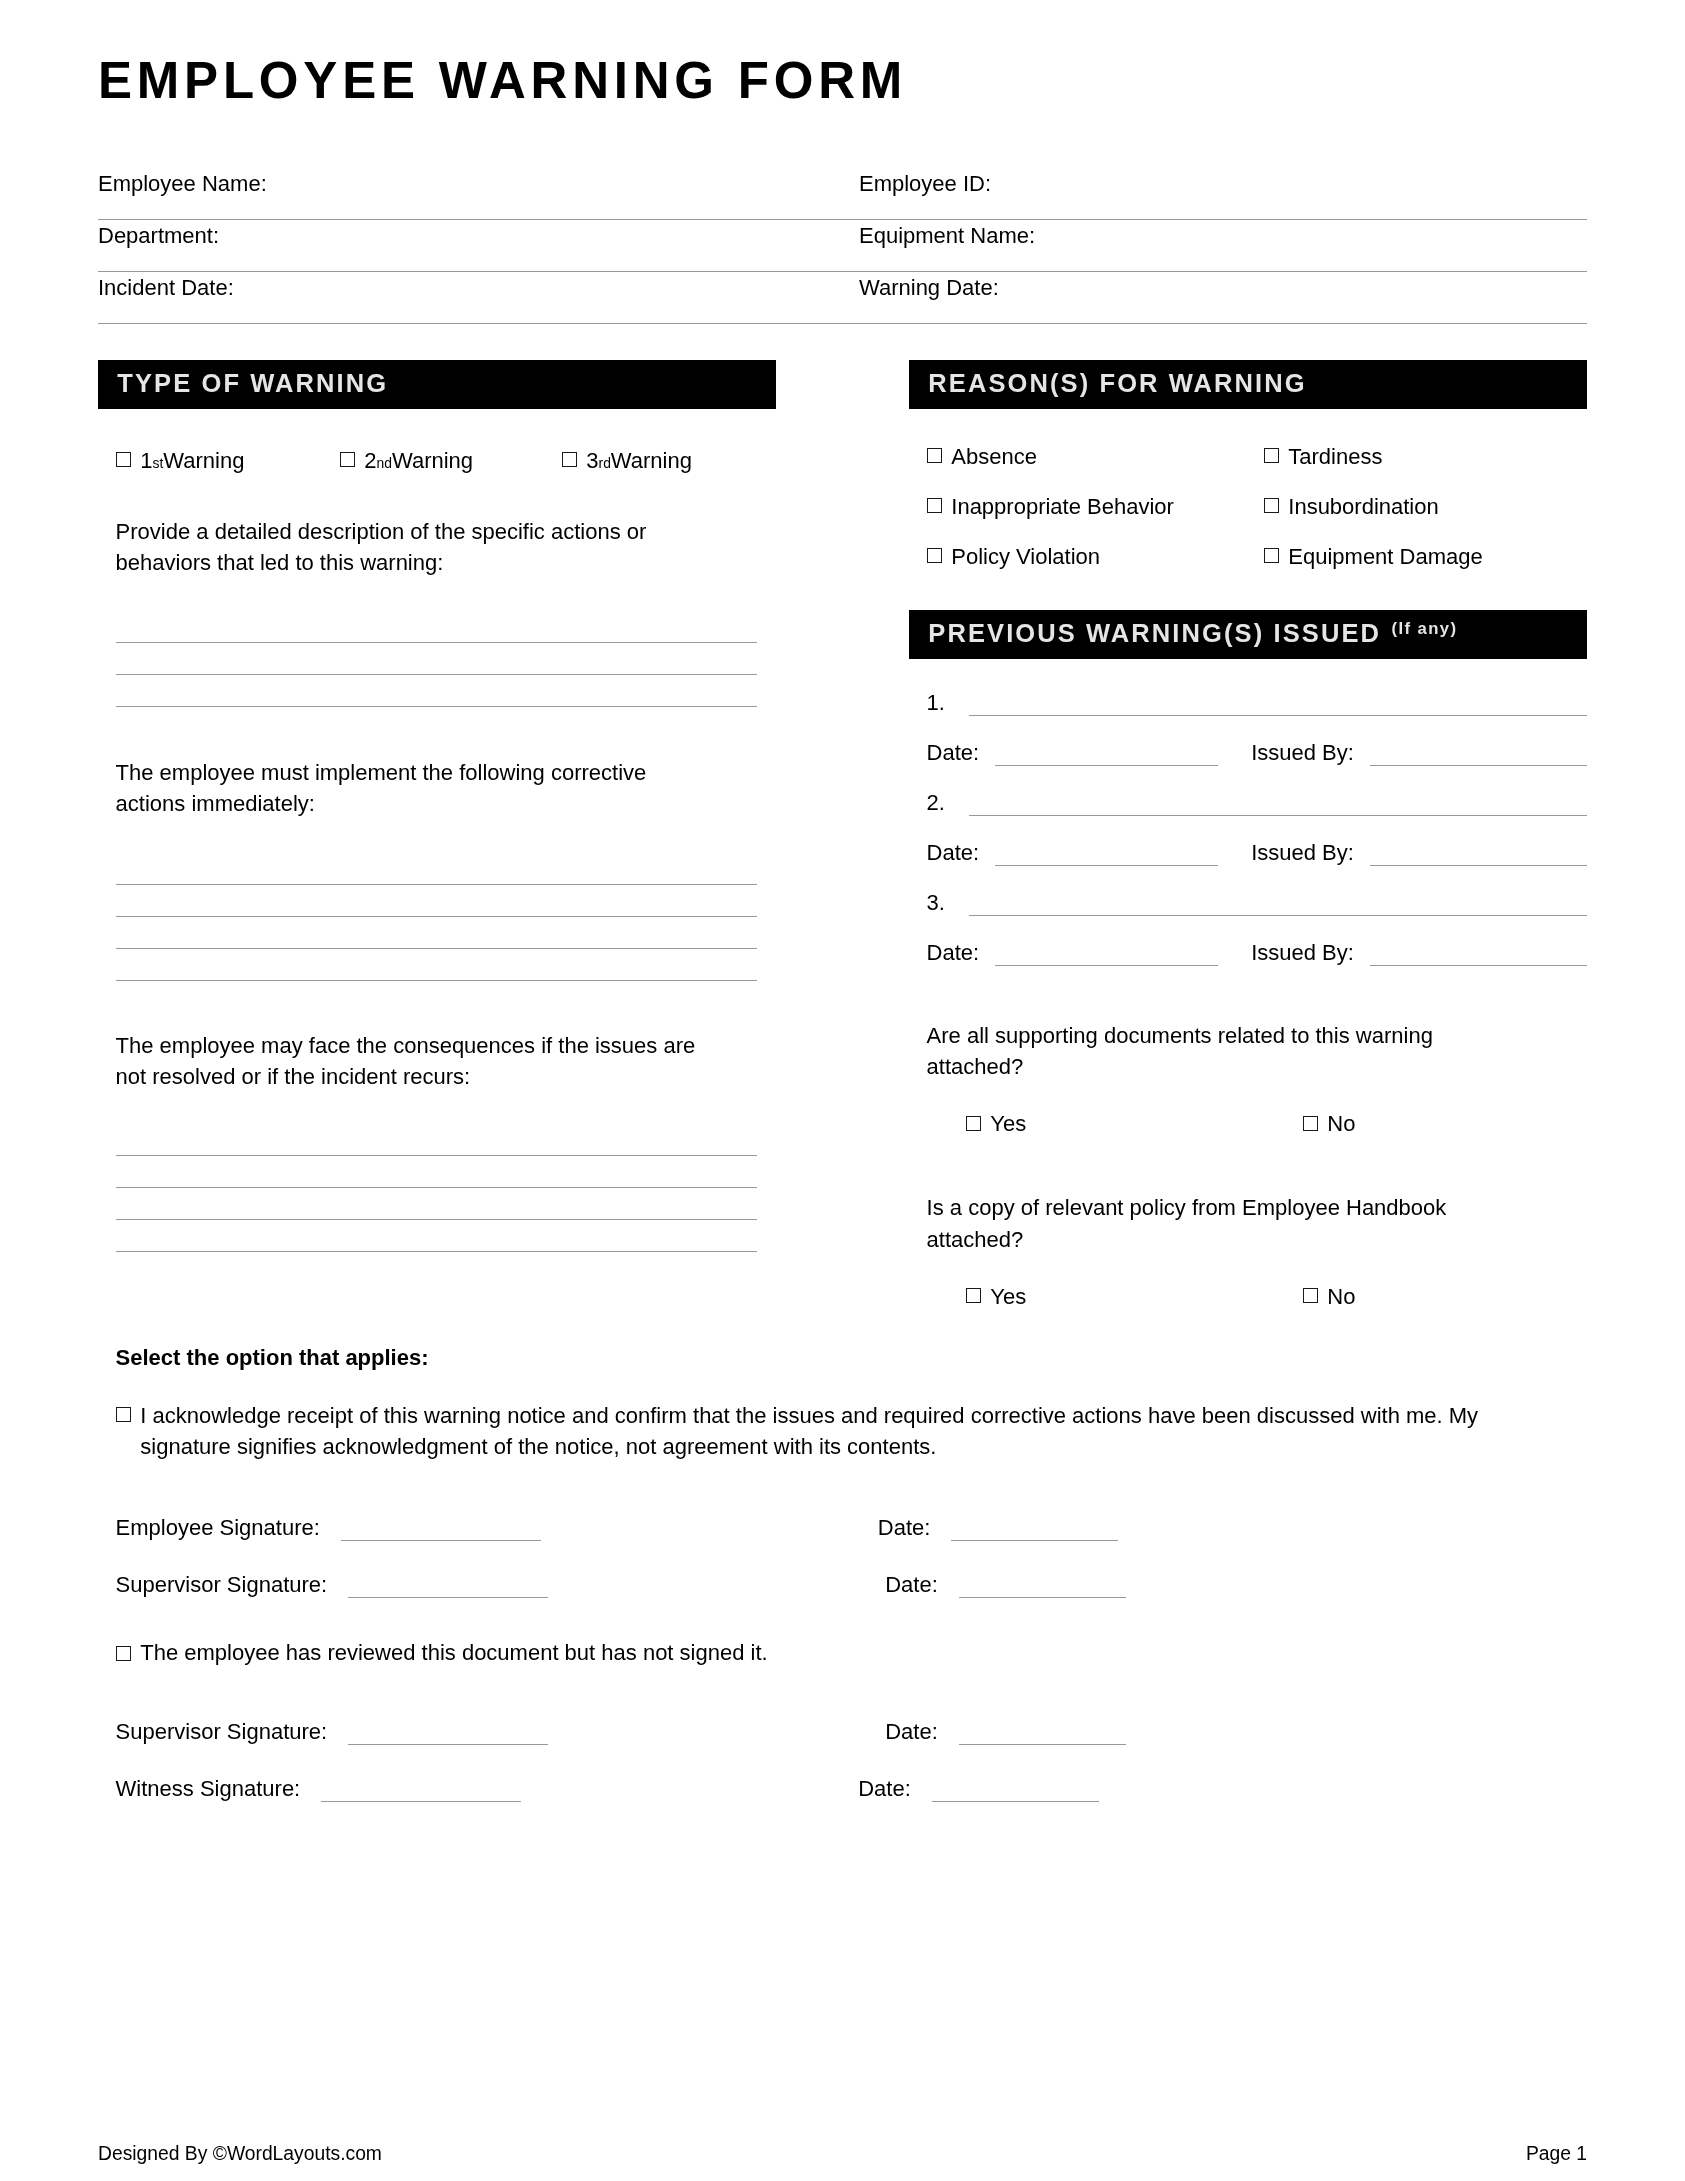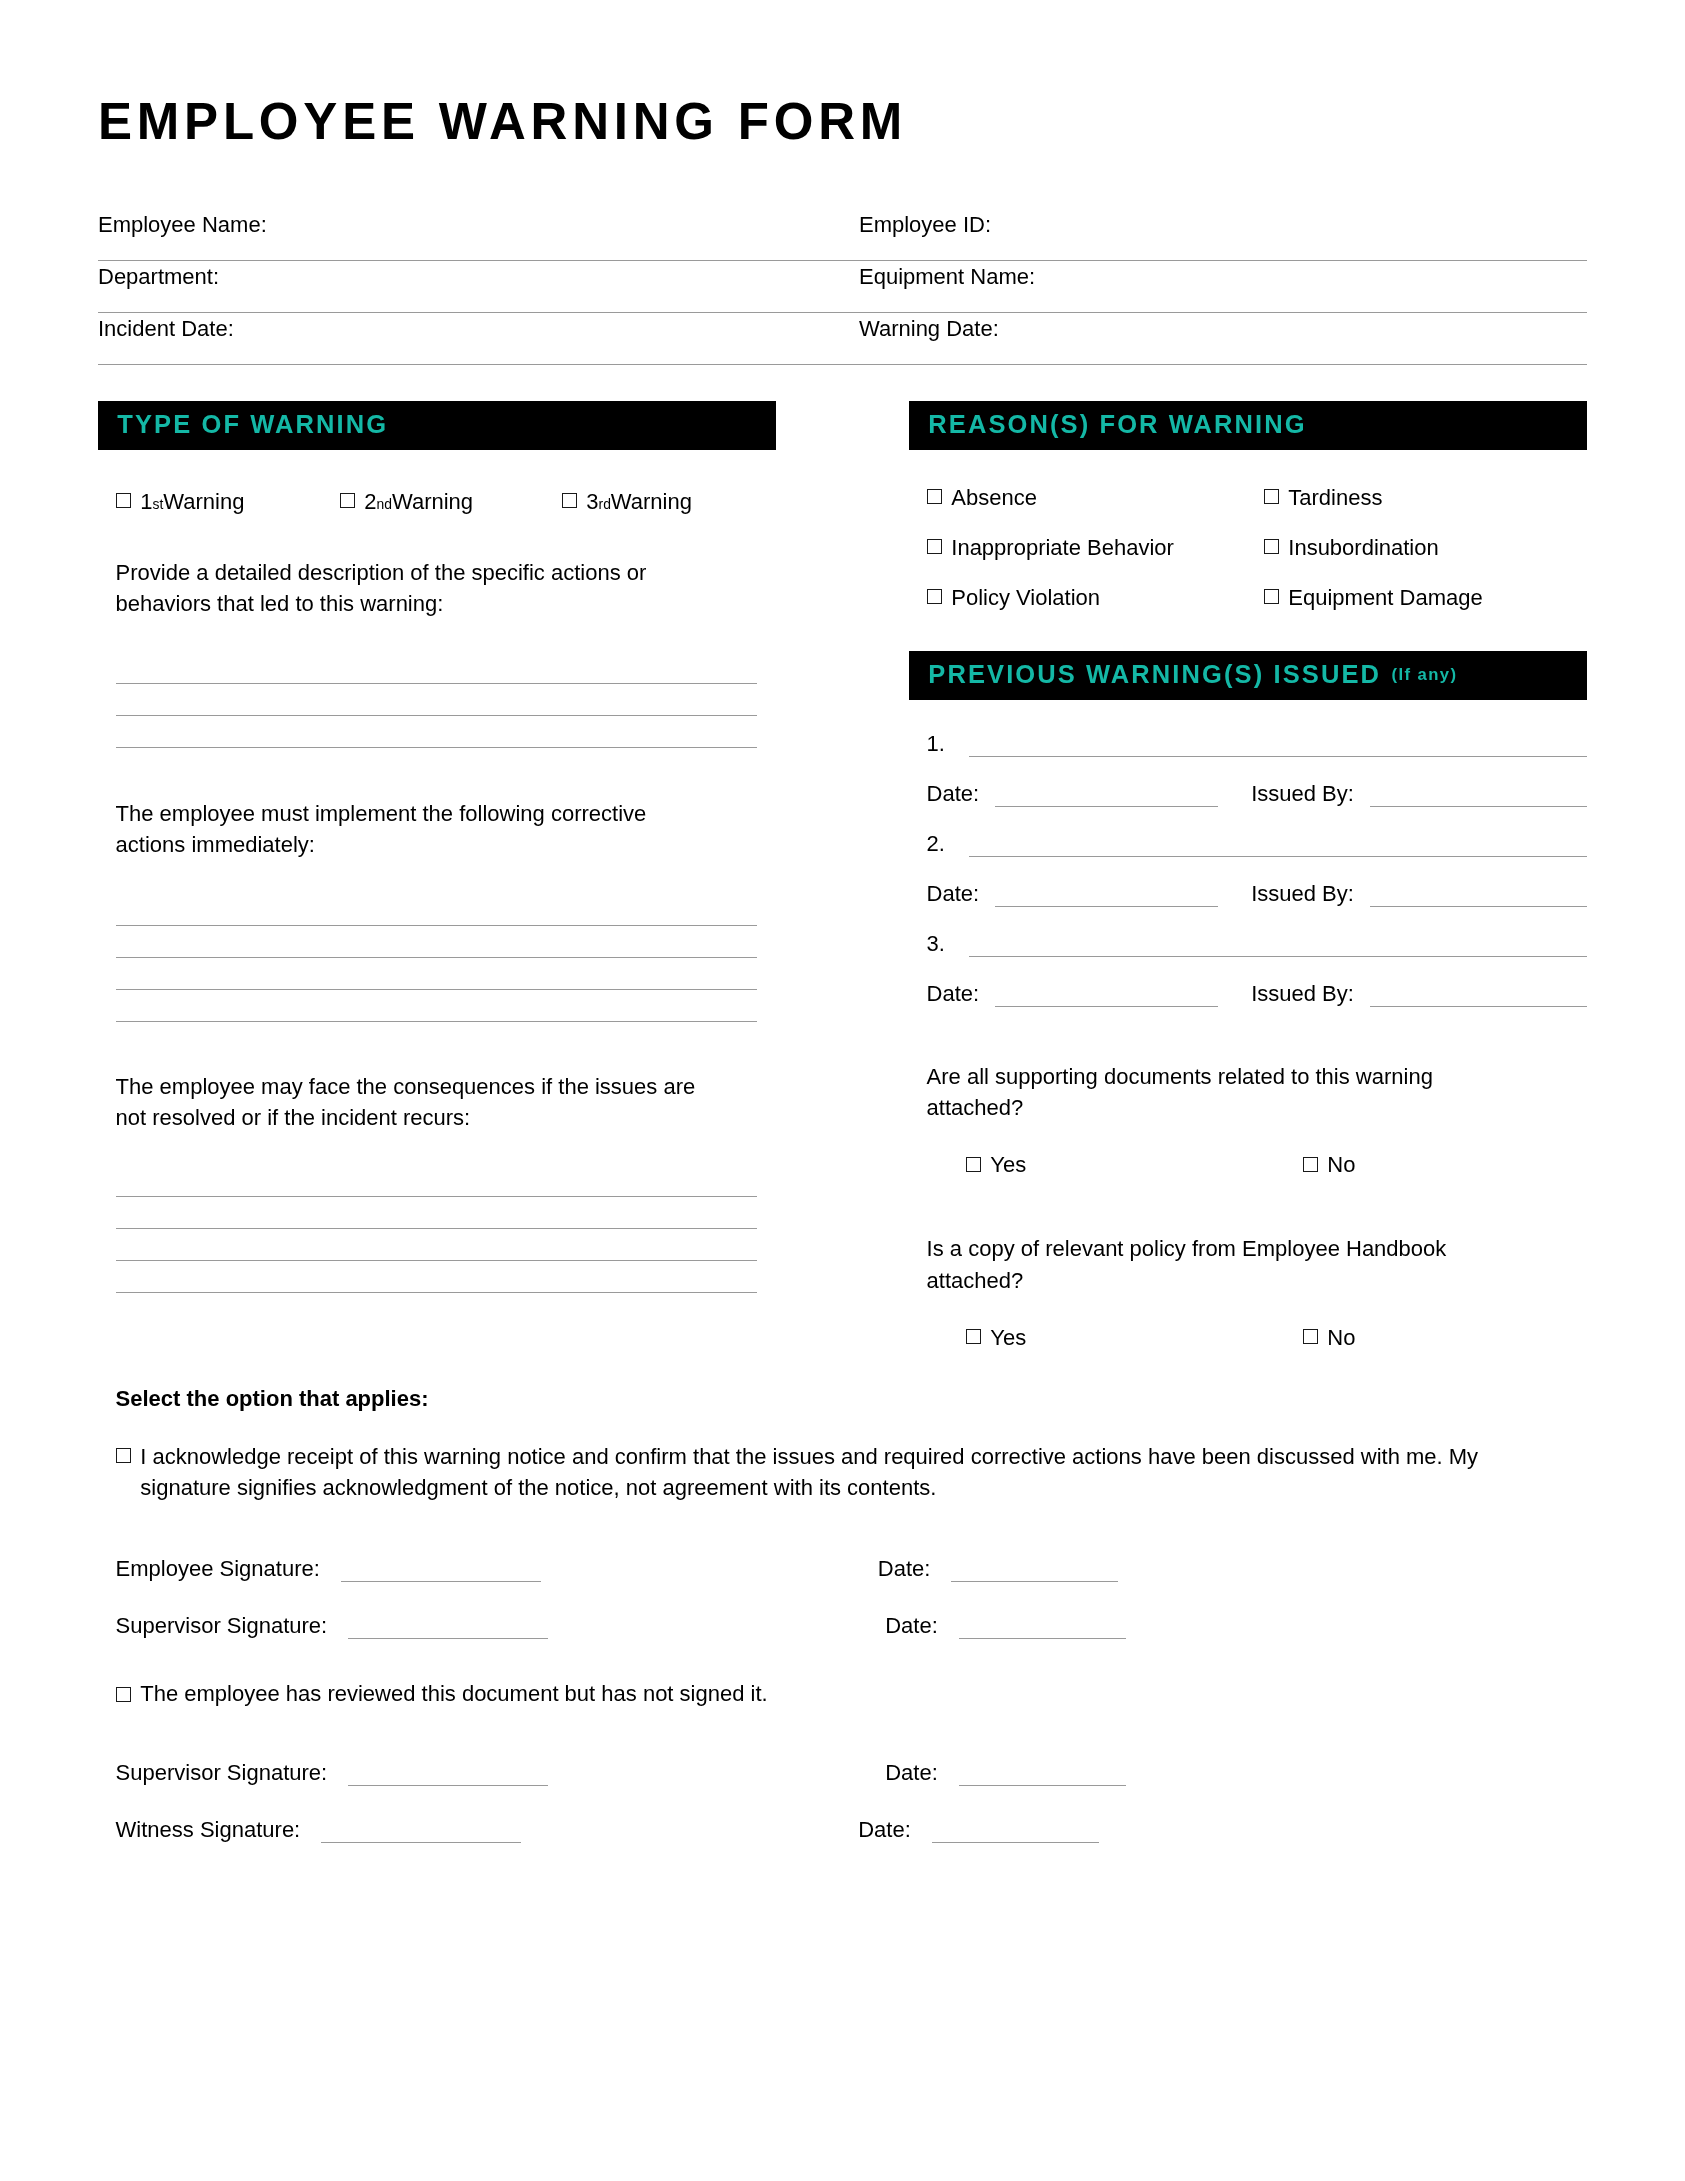--- a/index.html
+++ b/index.html
@@ -25,21 +25,20 @@
   }
 
   
   .doc-title {
     font-size: 51px;
     font-weight: 700;
     letter-spacing: 4.8px;
     padding-top: 54px;
     line-height: 1.05;
     white-space: nowrap;
-    margin-top: 41px;
   }
 
   
   .top-fields {
     margin-top: 60px;
     display: grid;
     grid-template-columns: 729px 760px;
     column-gap: 0px;
   }
   .tf-cell {
@@ -57,28 +56,28 @@
     margin-top: 36px;
     display: grid;
     grid-template-columns: 678px 133px 678px;
   }
   .col-left { grid-column: 1; }
   .col-right { grid-column: 3; }
 
   
   .sec-head {
     background: #000000;
-    color: #14b8a6;
+    color: #e5e5e5;
     font-weight: 700;
     font-size: 25.5px;
     letter-spacing: 2.1px;
     padding: 11.4px 0 12.3px 19.3px;
     line-height: 1.0;
     display: flex;
-    align-items: center;
+    align-items: flex-start;
   }
   .sec-head .sub {
     font-size: 16.7px;
     letter-spacing: 1.4px;
     margin-left: 10.5px;
     font-weight: 700;
   }
 
   
   .cb {

